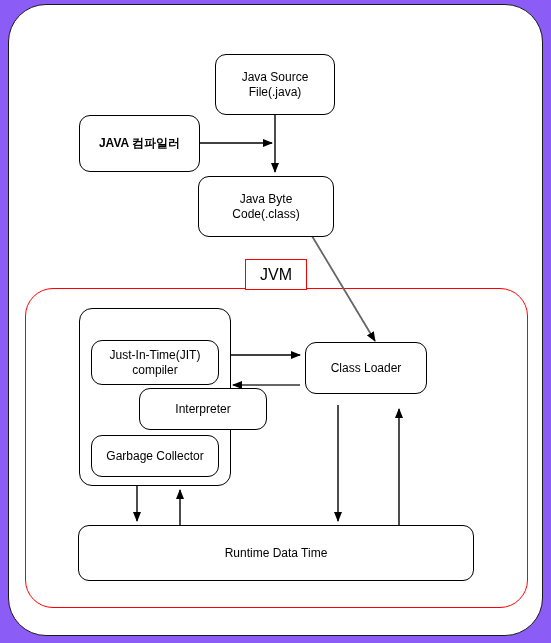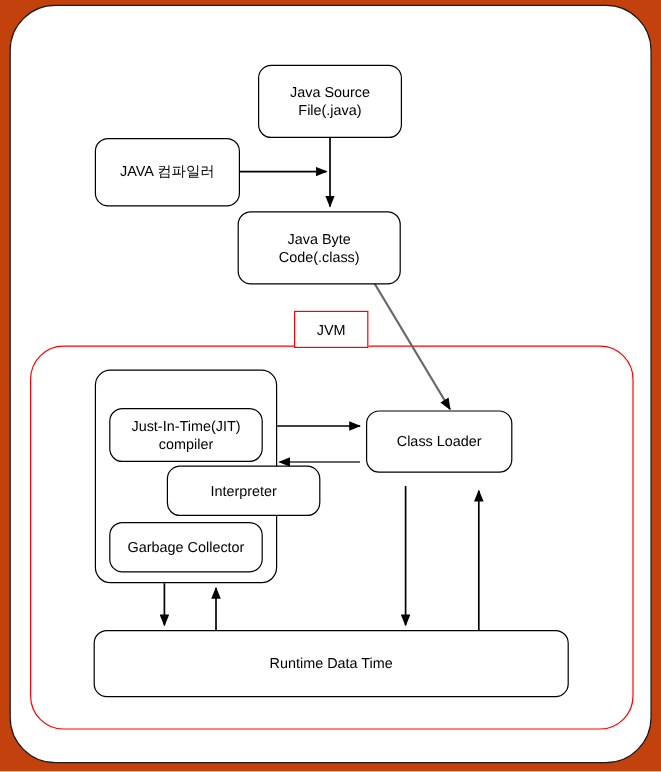--- a/index.html
+++ b/index.html
@@ -7,21 +7,21 @@
     padding: 0;
     background: #ffffff;
   }
   body {
     font-family: "Liberation Sans", sans-serif;
   }
   #canvas {
     position: relative;
     width: 551px;
     height: 643px;
-    background: #c2410c;
+    background: #8b5cf6;
     overflow: hidden;
   }
   .node {
     position: absolute;
     box-sizing: border-box;
     background: #ffffff;
     border: 1px solid #000000;
     display: flex;
     align-items: center;
     justify-content: center;
@@ -62,21 +62,21 @@
     left: 245px;
     top: 259px;
     width: 62px;
     height: 31px;
     box-sizing: border-box;
     border: 1px solid #ff0000;
     background: #ffffff;
     display: flex;
     align-items: center;
     justify-content: center;
-    font-size: 12px;
+    font-size: 16px;
     color: #000000;
     z-index: 4;
   }
   .exec-engine {
     position: absolute;
     left: 79px;
     top: 308px;
     width: 152px;
     height: 178px;
     box-sizing: border-box;
@@ -138,21 +138,21 @@
     <path d="M180,525 L180,490" fill="none" stroke="#000000" stroke-width="1.4" marker-end="url(#ah-black)"></path>
 
     <path d="M338,405 L338,521" fill="none" stroke="#000000" stroke-width="1.4" marker-end="url(#ah-black)"></path>
 
     <path d="M399,525 L399,409" fill="none" stroke="#000000" stroke-width="1.4" marker-end="url(#ah-black)"></path>
   </svg>
 
   <div class="node rounded" style="left:215px; top:54px; width:120px; height:61px;">Java Source
 File(.java)</div>
 
-  <div class="node rounded" style="left:79px; top:115px; width:121px; height:57px;">JAVA 컴파일러</div>
+  <div class="node rounded" style="left:79px; top:115px; width:121px; height:57px;font-weight:bold;">JAVA 컴파일러</div>
 
   <div class="node rounded" style="left:198px; top:176px; width:136px; height:61px;">Java Byte
 Code(.class)</div>
 
   <div class="jvm-tag">JVM</div>
 
   <div class="exec-engine"></div>
 
   <div class="node rounded" style="left:91px; top:340px; width:128px; height:45px;">Just-In-Time(JIT)
 compiler</div>

